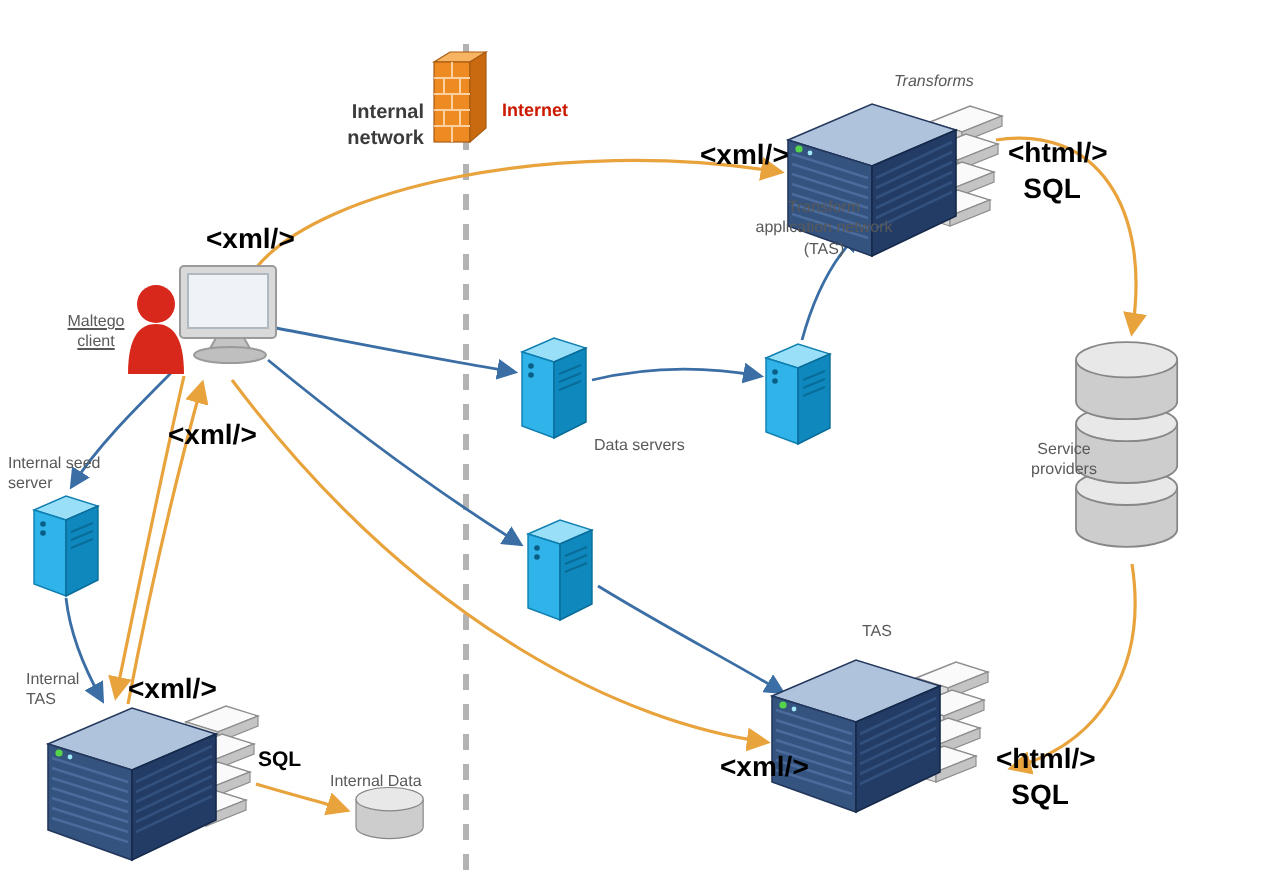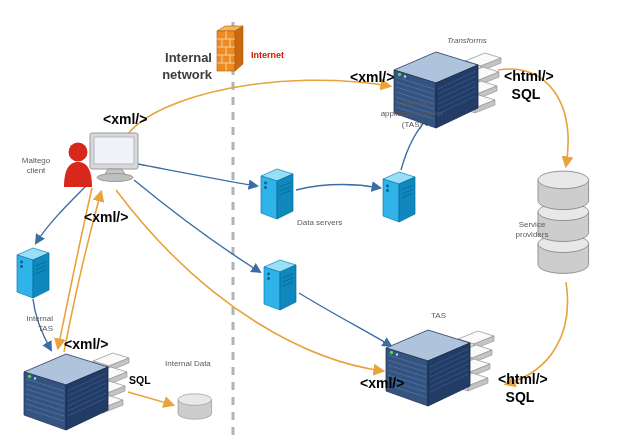--- a/index.html
+++ b/index.html
@@ -7,21 +7,21 @@
     position:relative;width:640px;height:441px;background:#ffffff;overflow:hidden;
     font-family:"Liberation Sans",sans-serif;
   }
   #diagram-svg{position:absolute;left:0;top:0;}
   .lbl{
     position:absolute;font-size:8px;line-height:1.3;color:#595959;
     white-space:pre-line;
   }
   .lbl.center{text-align:center;}
   .lbl.right{text-align:right;}
-  .lbl.bolddark{font-weight:bold;color:#3c3c3c;font-size:13px;}
+  .lbl.bolddark{font-weight:bold;color:#3c3c3c;font-size:10px;}
   .lbl.red{font-weight:bold;color:#cc1a00;font-size:9px;}
   .code{
     position:absolute;font-weight:bold;color:#000;font-size:14px;line-height:1.25;
     white-space:pre-line;
   }
   .code.big{font-size:10.5px;}
 </style>
 </head>
 <body>
 
@@ -164,41 +164,43 @@
       <use href="#db-seg" transform="translate(0,29)"></use>
       <use href="#db-seg" transform="translate(0,0)"></use>
     </g>
 
     <use href="#db-seg" transform="translate(178,393) scale(0.73)"></use>
   </svg>
 
   <div class="lbl bolddark right" style="left:140px;top:50px;width:72px;">Internal network</div>
   <div class="lbl red" style="left:251px;top:50px;">Internet</div>
 
-  <div class="lbl center" style="left:12px;top:156px;width:48px;">Maltego
+  <div class="lbl center" style="left:24px;top:156px;width:48px;text-decoration:underline;">Maltego
 client</div>
 
   <div class="code" style="left:103px;top:111px;">&lt;xml/&gt;</div>
   <div class="code" style="left:84px;top:209px;">&lt;xml/&gt;</div>
 
-  <div class="lbl" style="left:13px;top:314px;width:40px;text-align:right;">Internal
+  <div class="lbl" style="left:4px;top:227px;width:58px;">Internal seed
+server</div>
+  <div class="lbl" style="left:13px;top:335px;width:40px;">Internal
 TAS</div>
   <div class="code" style="left:64px;top:336px;">&lt;xml/&gt;</div>
 
   <div class="code big" style="left:129px;top:374px;">SQL</div>
-  <div class="lbl" style="left:165px;top:359px;">Internal Data</div>
+  <div class="lbl" style="left:165px;top:386px;">Internal Data</div>
 
   <div class="lbl" style="left:297px;top:218px;">Data servers</div>
 
   <div class="lbl" style="left:447px;top:36px;font-style:italic;">Transforms</div>
   <div class="code" style="left:350px;top:69px;">&lt;xml/&gt;</div>
   <div class="code center" style="left:504px;top:68px;width:44px;text-align:center;">&lt;html/&gt;
 SQL</div>
   <div class="lbl center" style="left:372px;top:99px;width:80px;">Transform
-application server
+application network
 (TAS)</div>
 
   <div class="lbl center" style="left:508px;top:220px;width:48px;text-align:center;">Service
 providers</div>
 
   <div class="lbl" style="left:431px;top:311px;">TAS</div>
   <div class="code" style="left:360px;top:375px;">&lt;xml/&gt;</div>
   <div class="code center" style="left:498px;top:371px;width:44px;text-align:center;">&lt;html/&gt;
 SQL</div>
 

